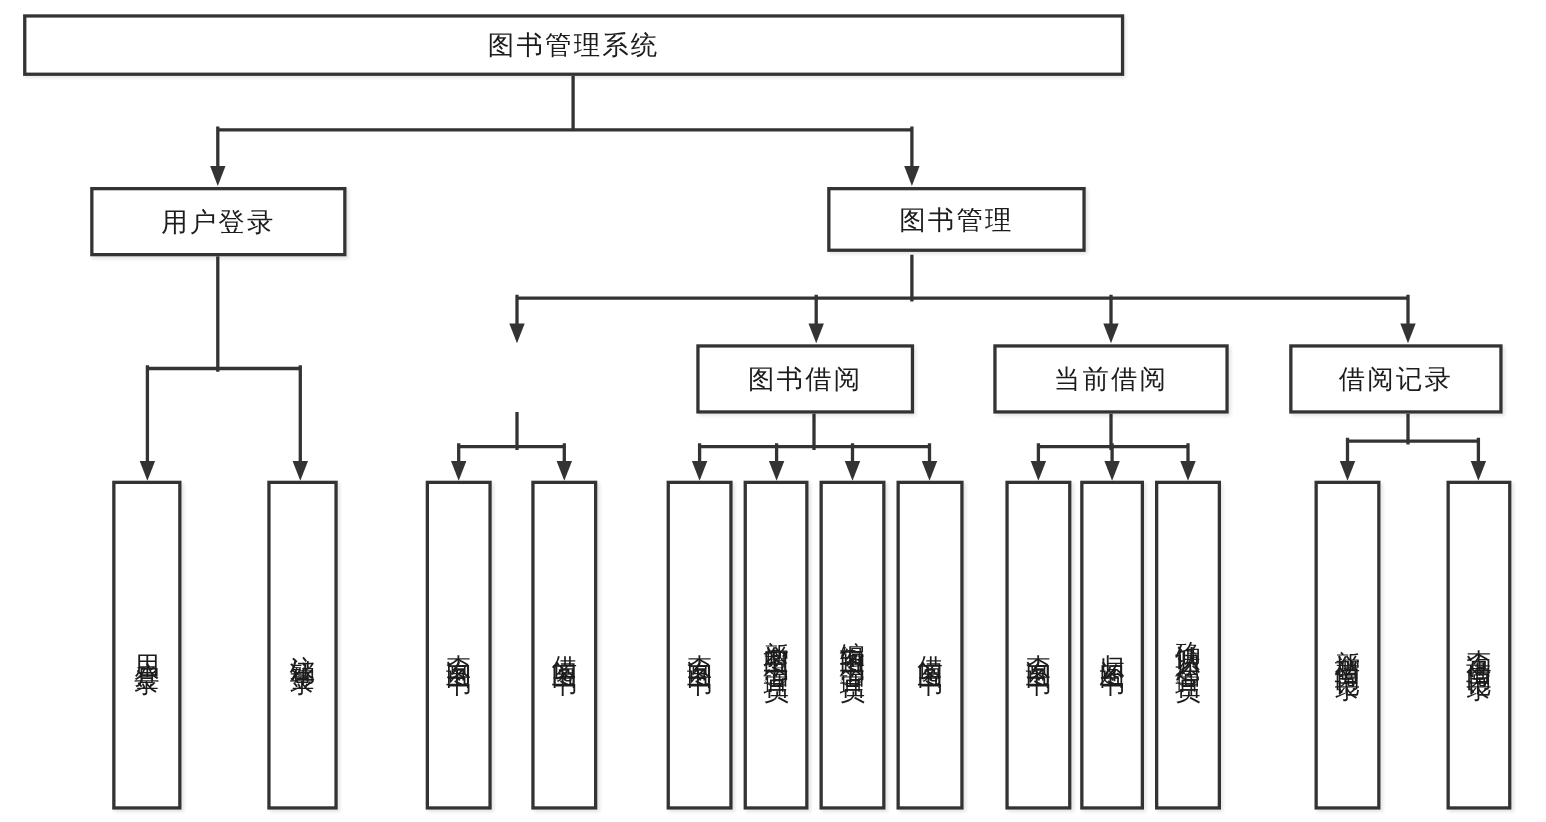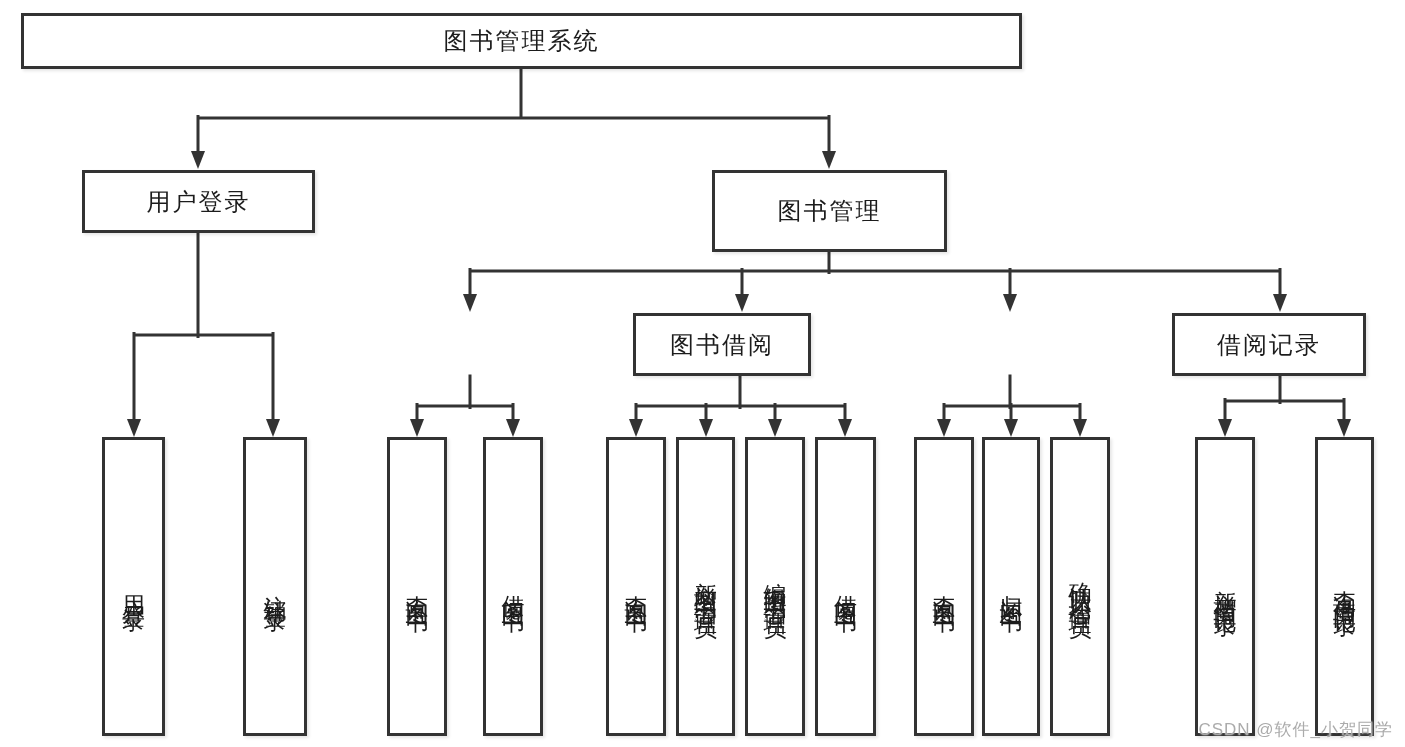--- a/index.html
+++ b/index.html
@@ -84,26 +84,29 @@
     <polygon points="1337,419 1351,419 1344,437"></polygon>
   </svg>
 
   <div class="box" style="left:21px;top:13px;width:1001px;height:56px">
     <span class="lbl">图书管理系统</span>
   </div>
 
   <div class="box" style="left:82px;top:170px;width:233px;height:63px">
     <span class="lbl">用户登录</span>
   </div>
-  <div class="box" style="left:712px;top:170px;width:235px;height:82px">
+  <div class="box" style="left:752px;top:170px;width:235px;height:59px">
     <span class="lbl">图书管理</span>
   </div>
 
-  <div class="box" style="left:633px;top:313px;width:178px;height:63px">
+  <div class="box" style="left:633px;top:313px;width:198px;height:63px">
     <span class="lbl">图书借阅</span>
+  </div>
+  <div class="box" style="left:903px;top:313px;width:214px;height:63px">
+    <span class="lbl">当前借阅</span>
   </div>
   <div class="box" style="left:1172px;top:313px;width:194px;height:63px">
     <span class="lbl">借阅记录</span>
   </div>
 
   <div class="box vbox" style="left:102px;top:437px;width:63px;height:299px">
     <span class="lbl">用户登录</span>
   </div>
   <div class="box vbox" style="left:243px;top:437px;width:64px;height:299px">
     <span class="lbl">注销登录</span>
@@ -139,15 +142,14 @@
     <span class="lbl">确认归还（管理员）</span>
   </div>
 
   <div class="box vbox" style="left:1195px;top:437px;width:60px;height:299px">
     <span class="lbl">新增借阅记录</span>
   </div>
   <div class="box vbox" style="left:1315px;top:437px;width:59px;height:299px">
     <span class="lbl">查询借阅记录</span>
   </div>
 
-  <div class="watermark">CSDN @软件_小贺同学</div>
 
 </div>
 
 </body></html>

